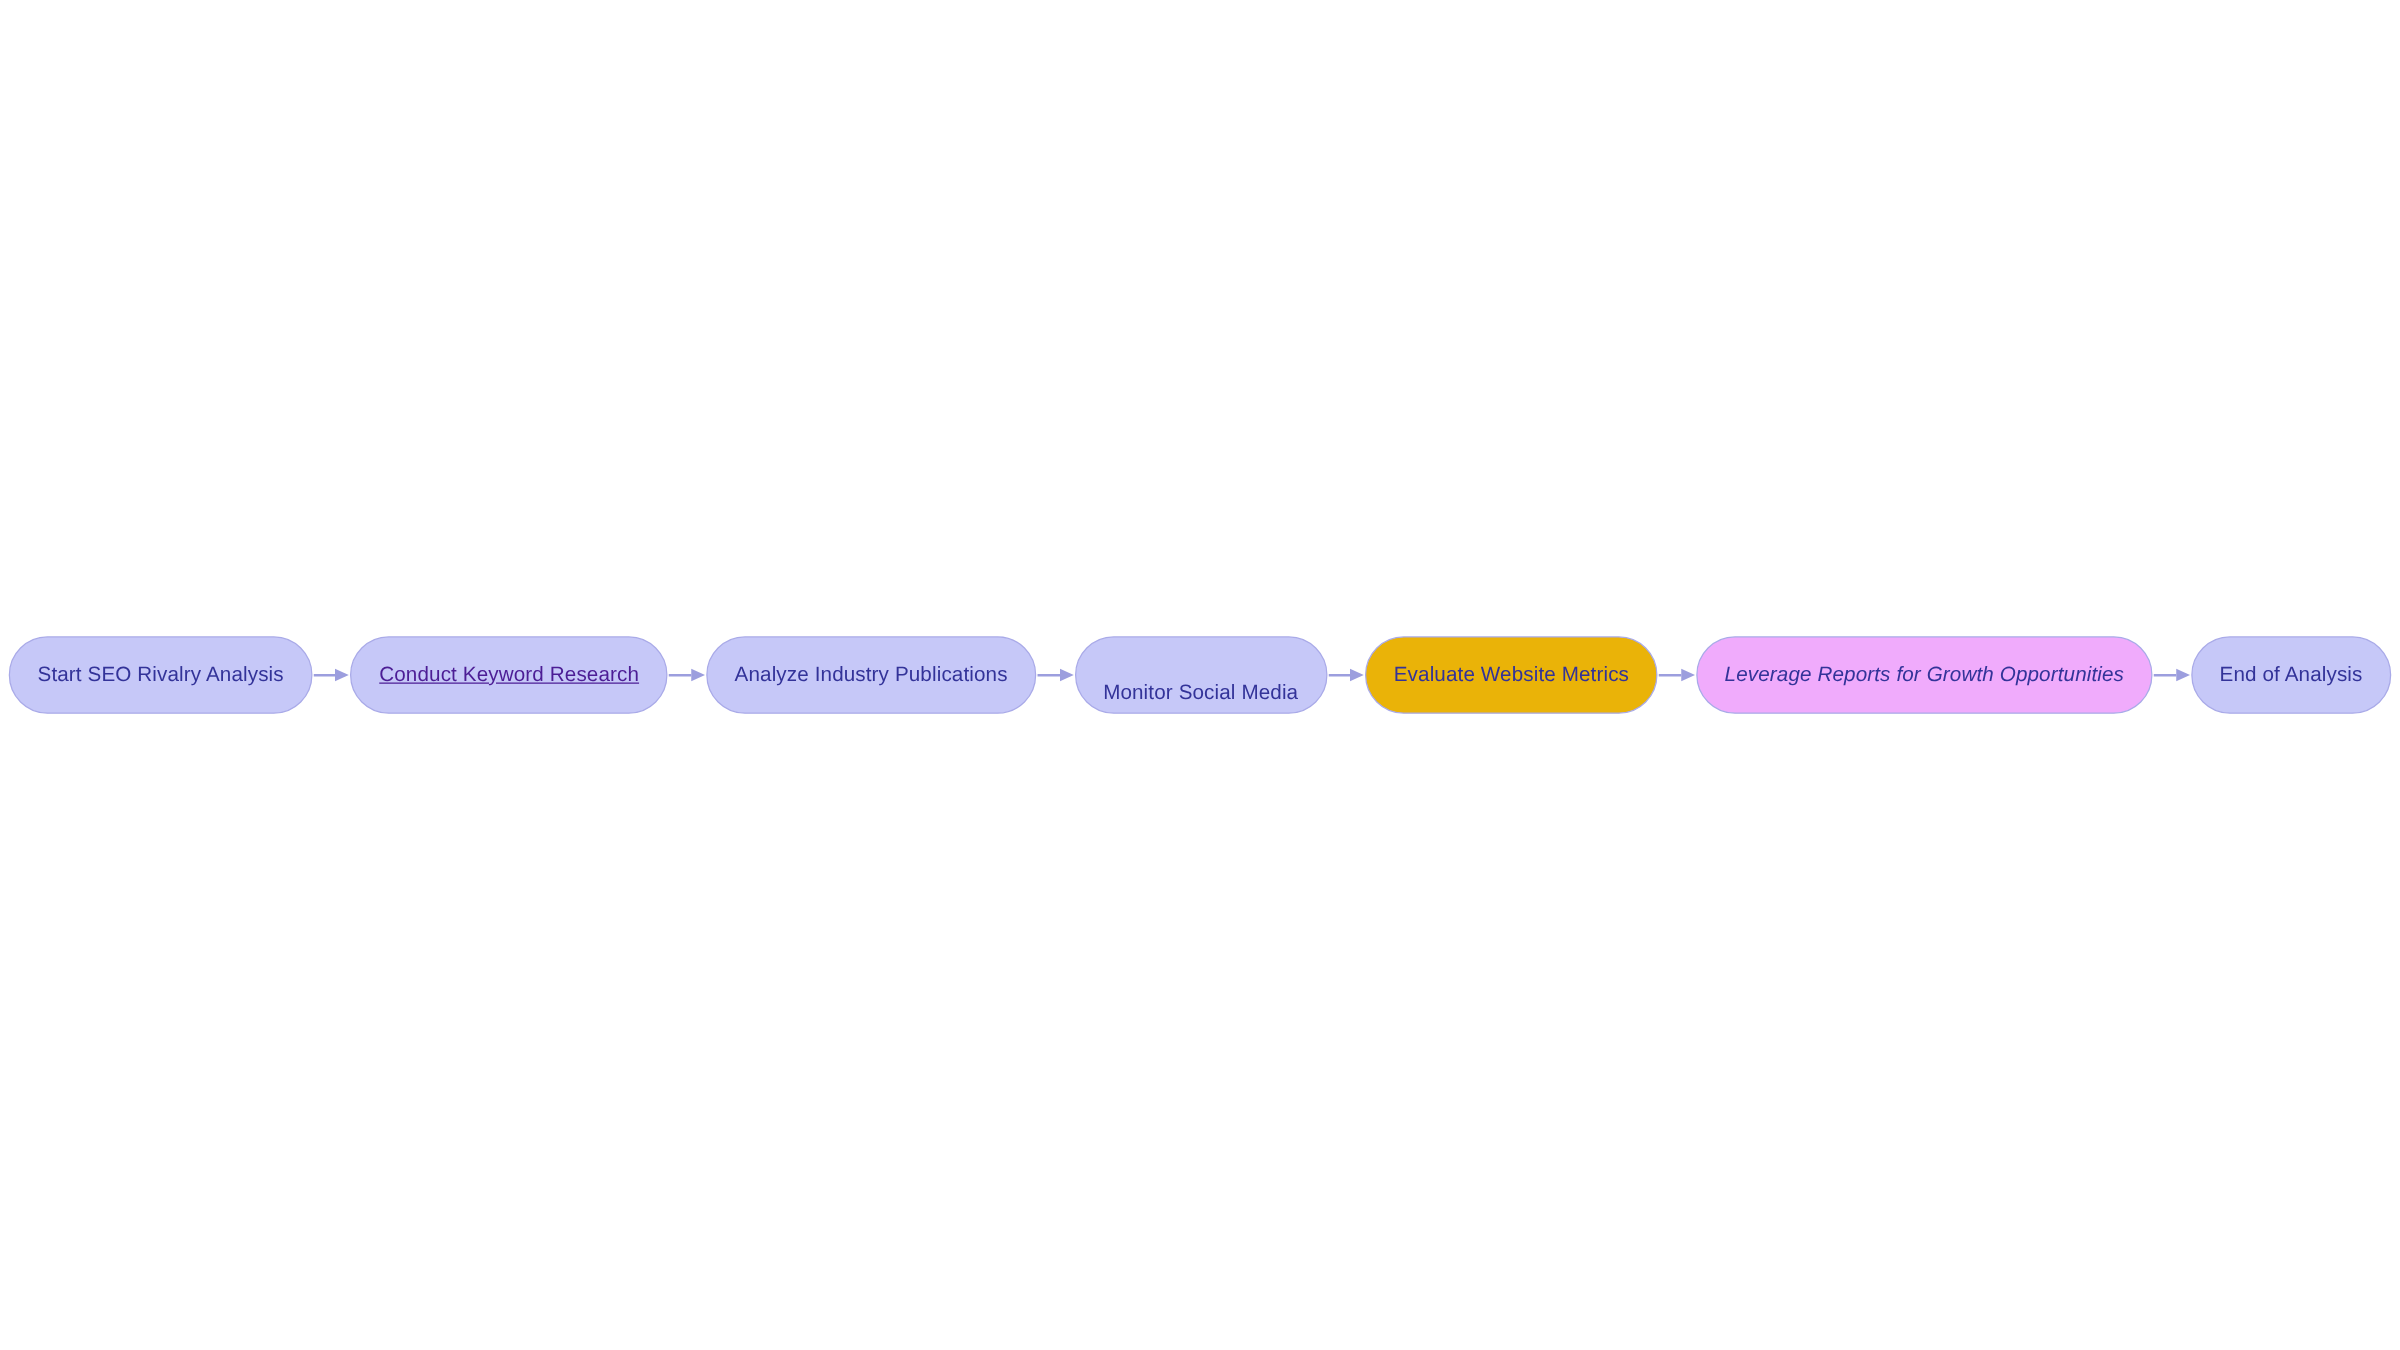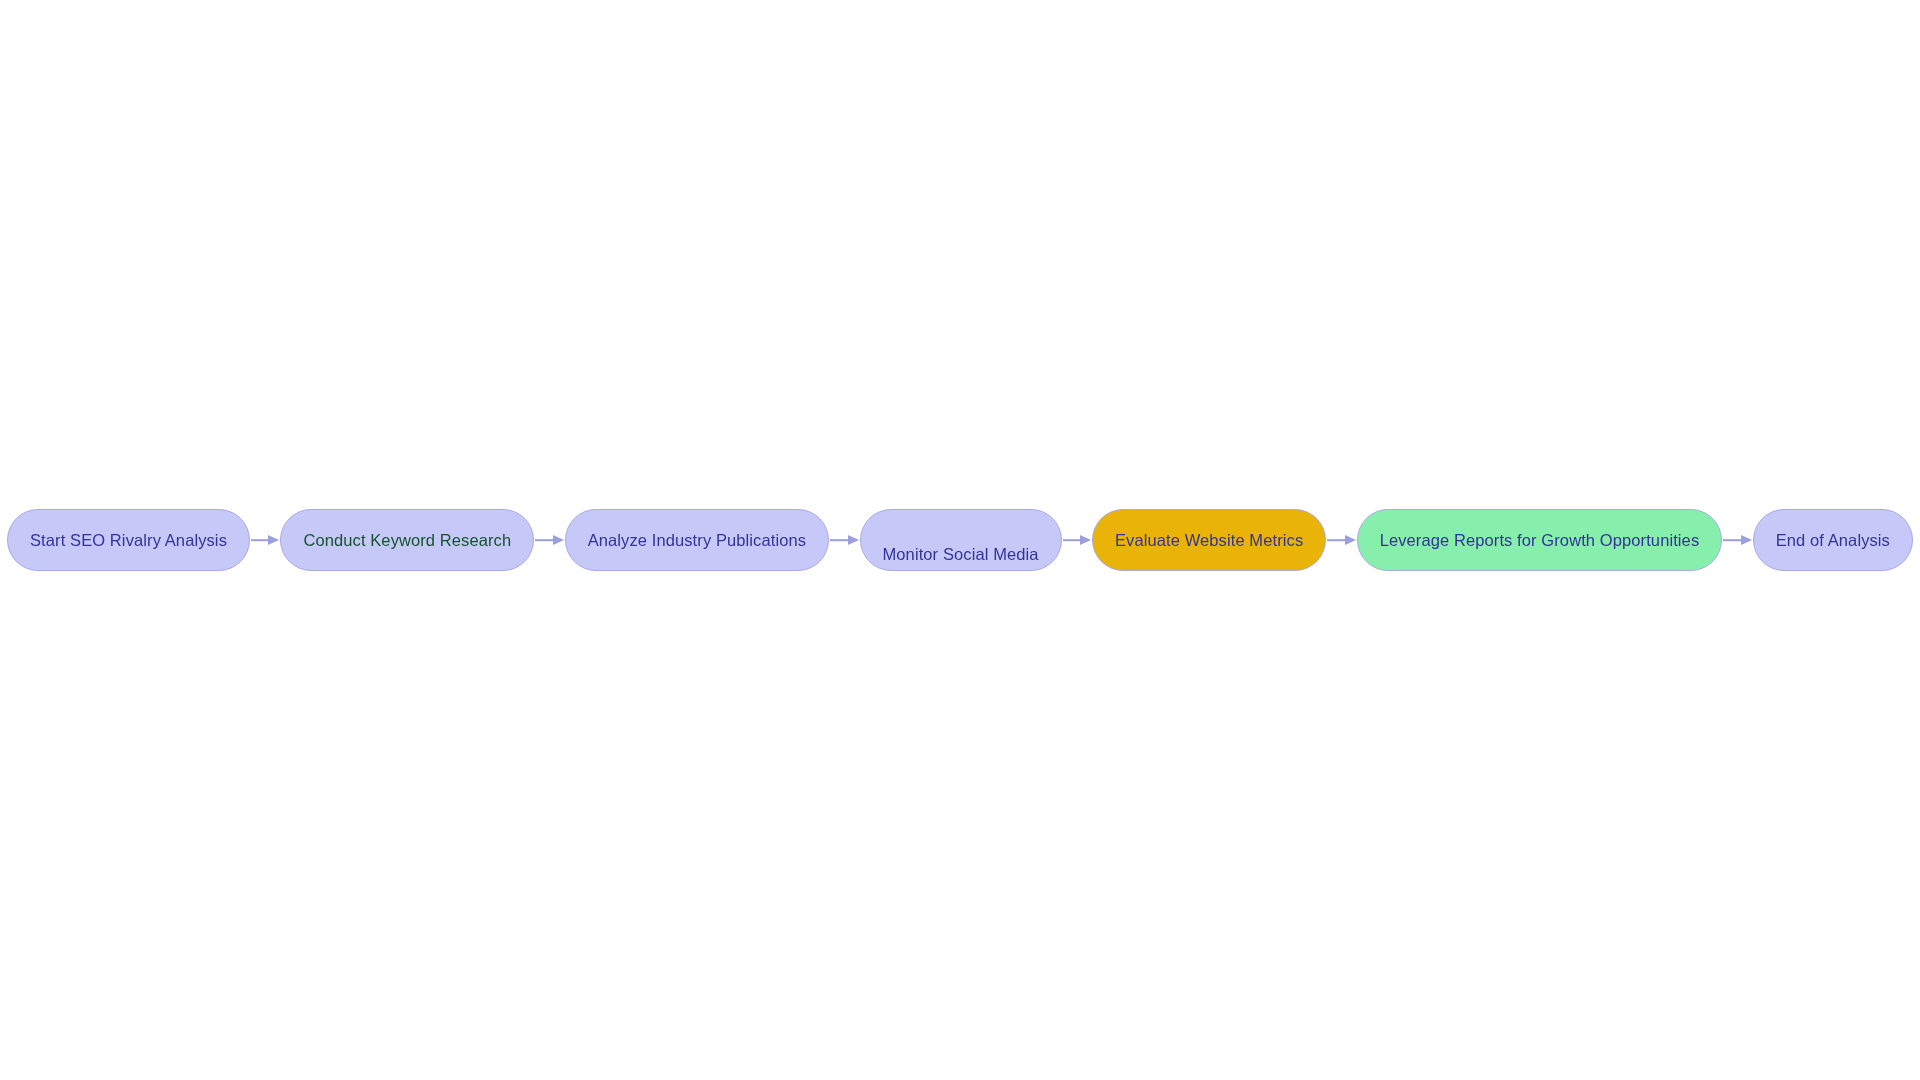--- a/index.html
+++ b/index.html
@@ -101,21 +101,21 @@
     <div class="flow-node" style="background: rgb(198, 200, 248); border-color: rgb(169, 170, 232);">
       <span class="flow-node-label" style="color: rgb(51, 51, 153);">Start SEO Rivalry Analysis</span>
     </div>
 
     <div class="flow-edge">
       <span class="flow-edge-line" style="background: rgb(156, 158, 222);"></span>
       <span class="flow-edge-arrowhead" style="border-left-color: rgb(156, 158, 222);"></span>
     </div>
 
     <div class="flow-node" style="background: rgb(198, 200, 248); border-color: rgb(169, 170, 232);">
-      <span class="flow-node-label" style="color: #14532d;">Conduct Keyword Research</span>
+      <span class="flow-node-label" style="color: #4c1d95; text-decoration: underline;">Conduct Keyword Research</span>
     </div>
 
     <div class="flow-edge">
       <span class="flow-edge-line" style="background: rgb(156, 158, 222);"></span>
       <span class="flow-edge-arrowhead" style="border-left-color: rgb(156, 158, 222);"></span>
     </div>
 
     <div class="flow-node" style="background: rgb(198, 200, 248); border-color: rgb(169, 170, 232); justify-content: flex-end;">
       <span class="flow-node-label" style="color: rgb(51, 51, 153);">Analyze Industry Publications</span>
     </div>
@@ -136,21 +136,21 @@
 
     <div class="flow-node" style="background: #eab308; border-color: rgb(169, 170, 232);">
       <span class="flow-node-label" style="color: rgb(51, 51, 153);">Evaluate Website Metrics</span>
     </div>
 
     <div class="flow-edge">
       <span class="flow-edge-line" style="background: rgb(156, 158, 222);"></span>
       <span class="flow-edge-arrowhead" style="border-left-color: rgb(156, 158, 222);"></span>
     </div>
 
-    <div class="flow-node" style="background: #86efac; border-color: rgb(169, 170, 232);">
+    <div class="flow-node" style="background: #f0abfc; border-color: rgb(169, 170, 232); font-style: italic;">
       <span class="flow-node-label" style="color: rgb(51, 51, 153);">Leverage Reports for Growth Opportunities</span>
     </div>
 
     <div class="flow-edge">
       <span class="flow-edge-line" style="background: rgb(156, 158, 222);"></span>
       <span class="flow-edge-arrowhead" style="border-left-color: rgb(156, 158, 222);"></span>
     </div>
 
     <div class="flow-node" style="background: rgb(198, 200, 248); border-color: rgb(169, 170, 232);">
       <span class="flow-node-label" style="color: rgb(51, 51, 153);">End of Analysis</span>

